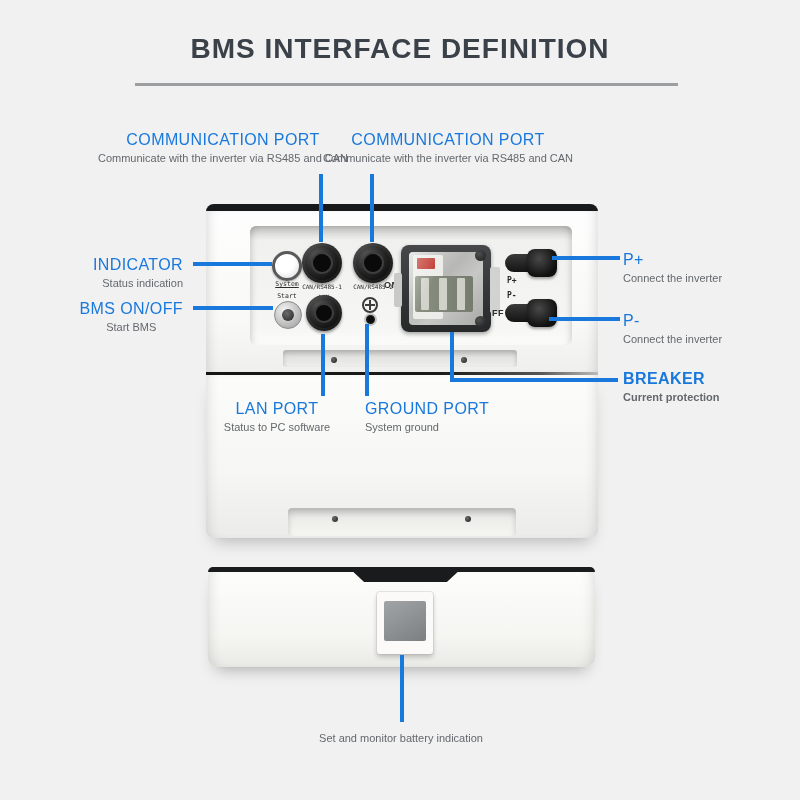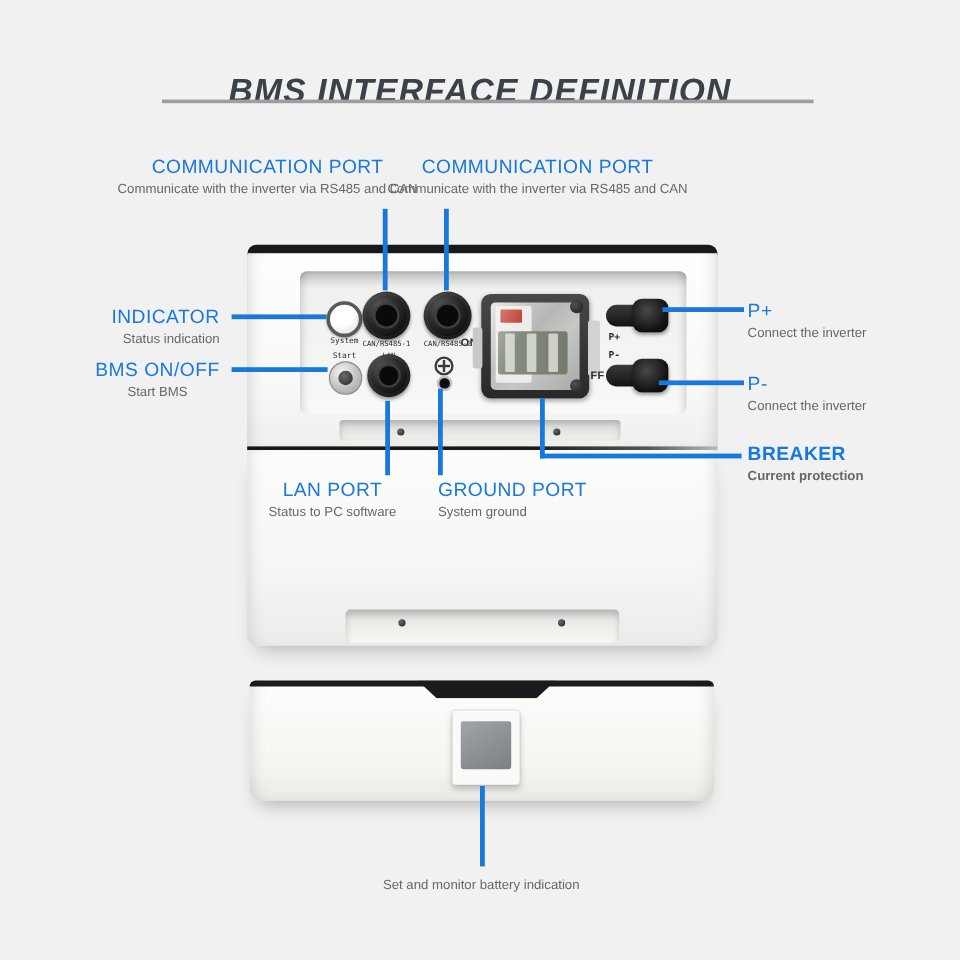--- a/index.html
+++ b/index.html
@@ -1,21 +1,21 @@
 <!DOCTYPE html>
 <html><head>
 <meta charset="utf-8">
 <style>
   html,body{margin:0;padding:0;}
   body{font-family:"Liberation Sans", sans-serif;}
   .scene{position:relative;width:800px;height:800px;background:#f1f1f2;overflow:hidden;}
 
   
-  .title{position:absolute;left:400px;top:60px;transform:translateX(-50%);
-         font-size:28px;font-weight:bold;letter-spacing:1px;color:#3a4149;white-space:nowrap;font-style:italic;}
+  .title{position:absolute;left:400px;top:33px;transform:translateX(-50%);
+         font-size:28px;font-weight:bold;letter-spacing:1px;color:#3a4149;white-space:nowrap;}
   .title-rule{position:absolute;left:135px;top:83px;width:543px;height:3px;background:#9c9ea0;}
 
   
   .callout{position:absolute;}
   .c-label{font-size:16px;color:#1878dc;letter-spacing:.4px;line-height:1.1;white-space:nowrap;}
   .c-desc{font-size:11px;color:#64686c;margin-top:3px;line-height:1.2;white-space:nowrap;}
   .center{transform:translateX(-50%);text-align:center;}
   .right{text-align:right;}
 
   #co-comm1{left:223px;top:131px;}
@@ -139,21 +139,21 @@
 <div class="scene">
 
   <div class="title">BMS INTERFACE DEFINITION</div>
   <div class="title-rule"></div>
 
   <div class="abs box-top-edge"></div>
   <div class="abs box-top"></div>
   <div class="abs panel"></div>
 
   <div class="abs led"></div>
-  <div class="tiny" style="left:257px;top:280px;">System</div>
+  <div class="tiny" style="left:257px;top:280px;text-decoration:underline;">System</div>
 
   <div class="abs can" id="can1"></div>
   <div class="tiny" style="left:292px;top:283px;font-size:6px;">CAN/RS485-1</div>
 
   <div class="abs can" id="can2"></div>
   <div class="tiny" style="left:343px;top:283px;font-size:6px;">CAN/RS485-2</div>
 
   <div class="onoff" style="left:384px;top:280px;">ON</div>
 
   <div class="abs breaker">

